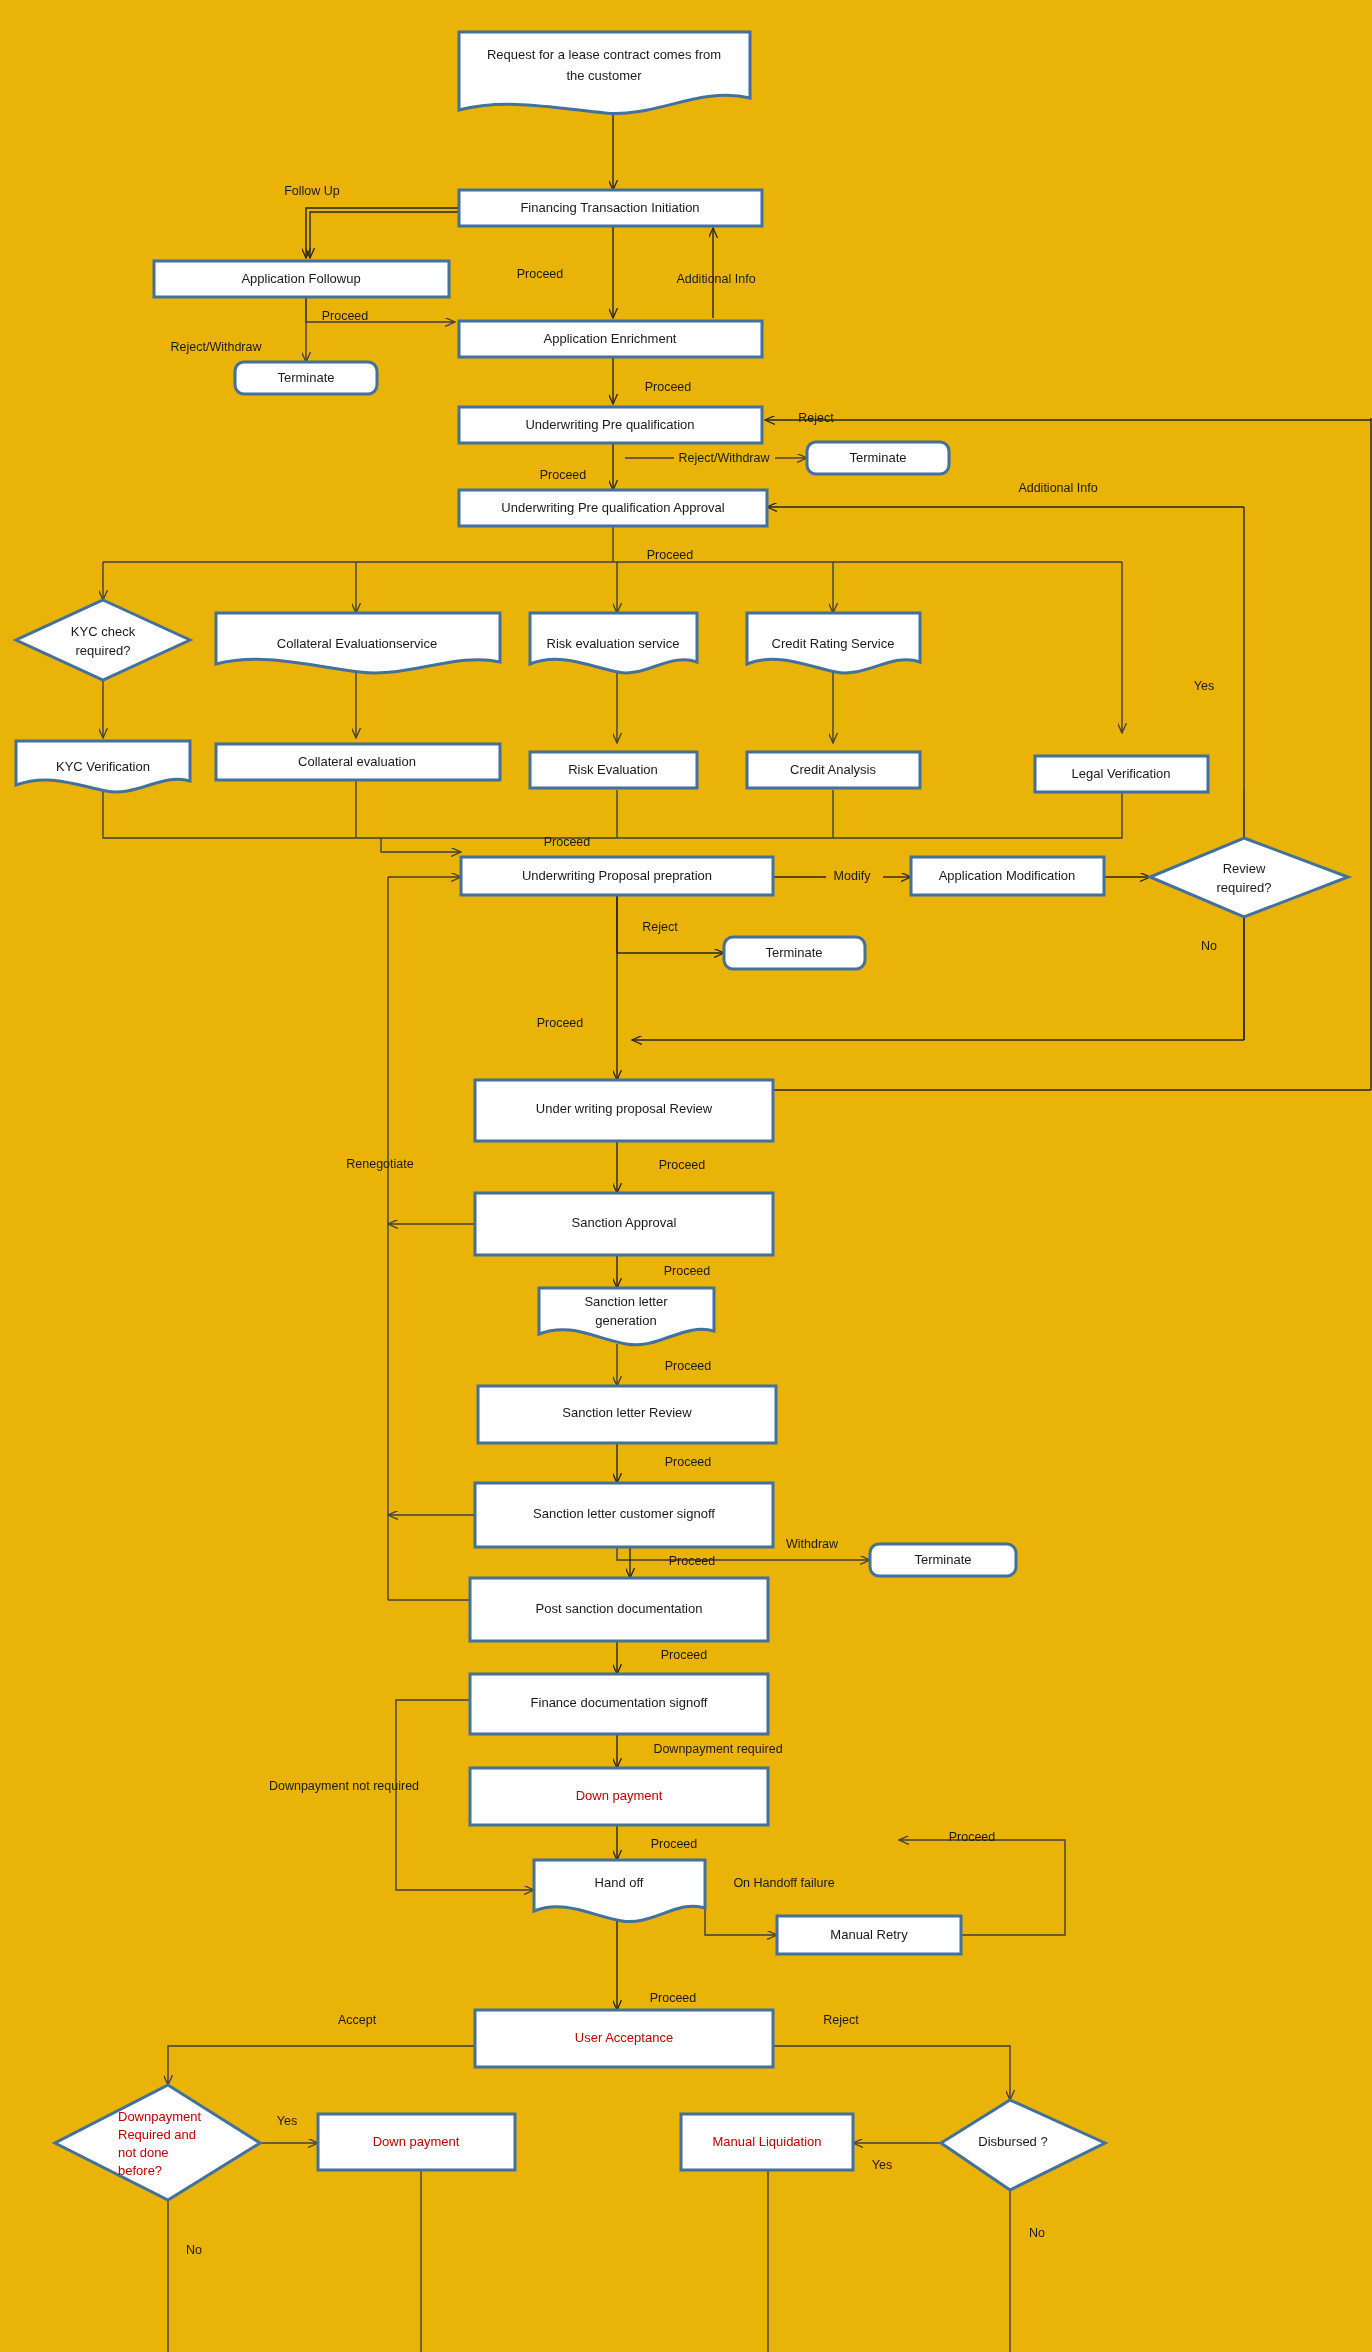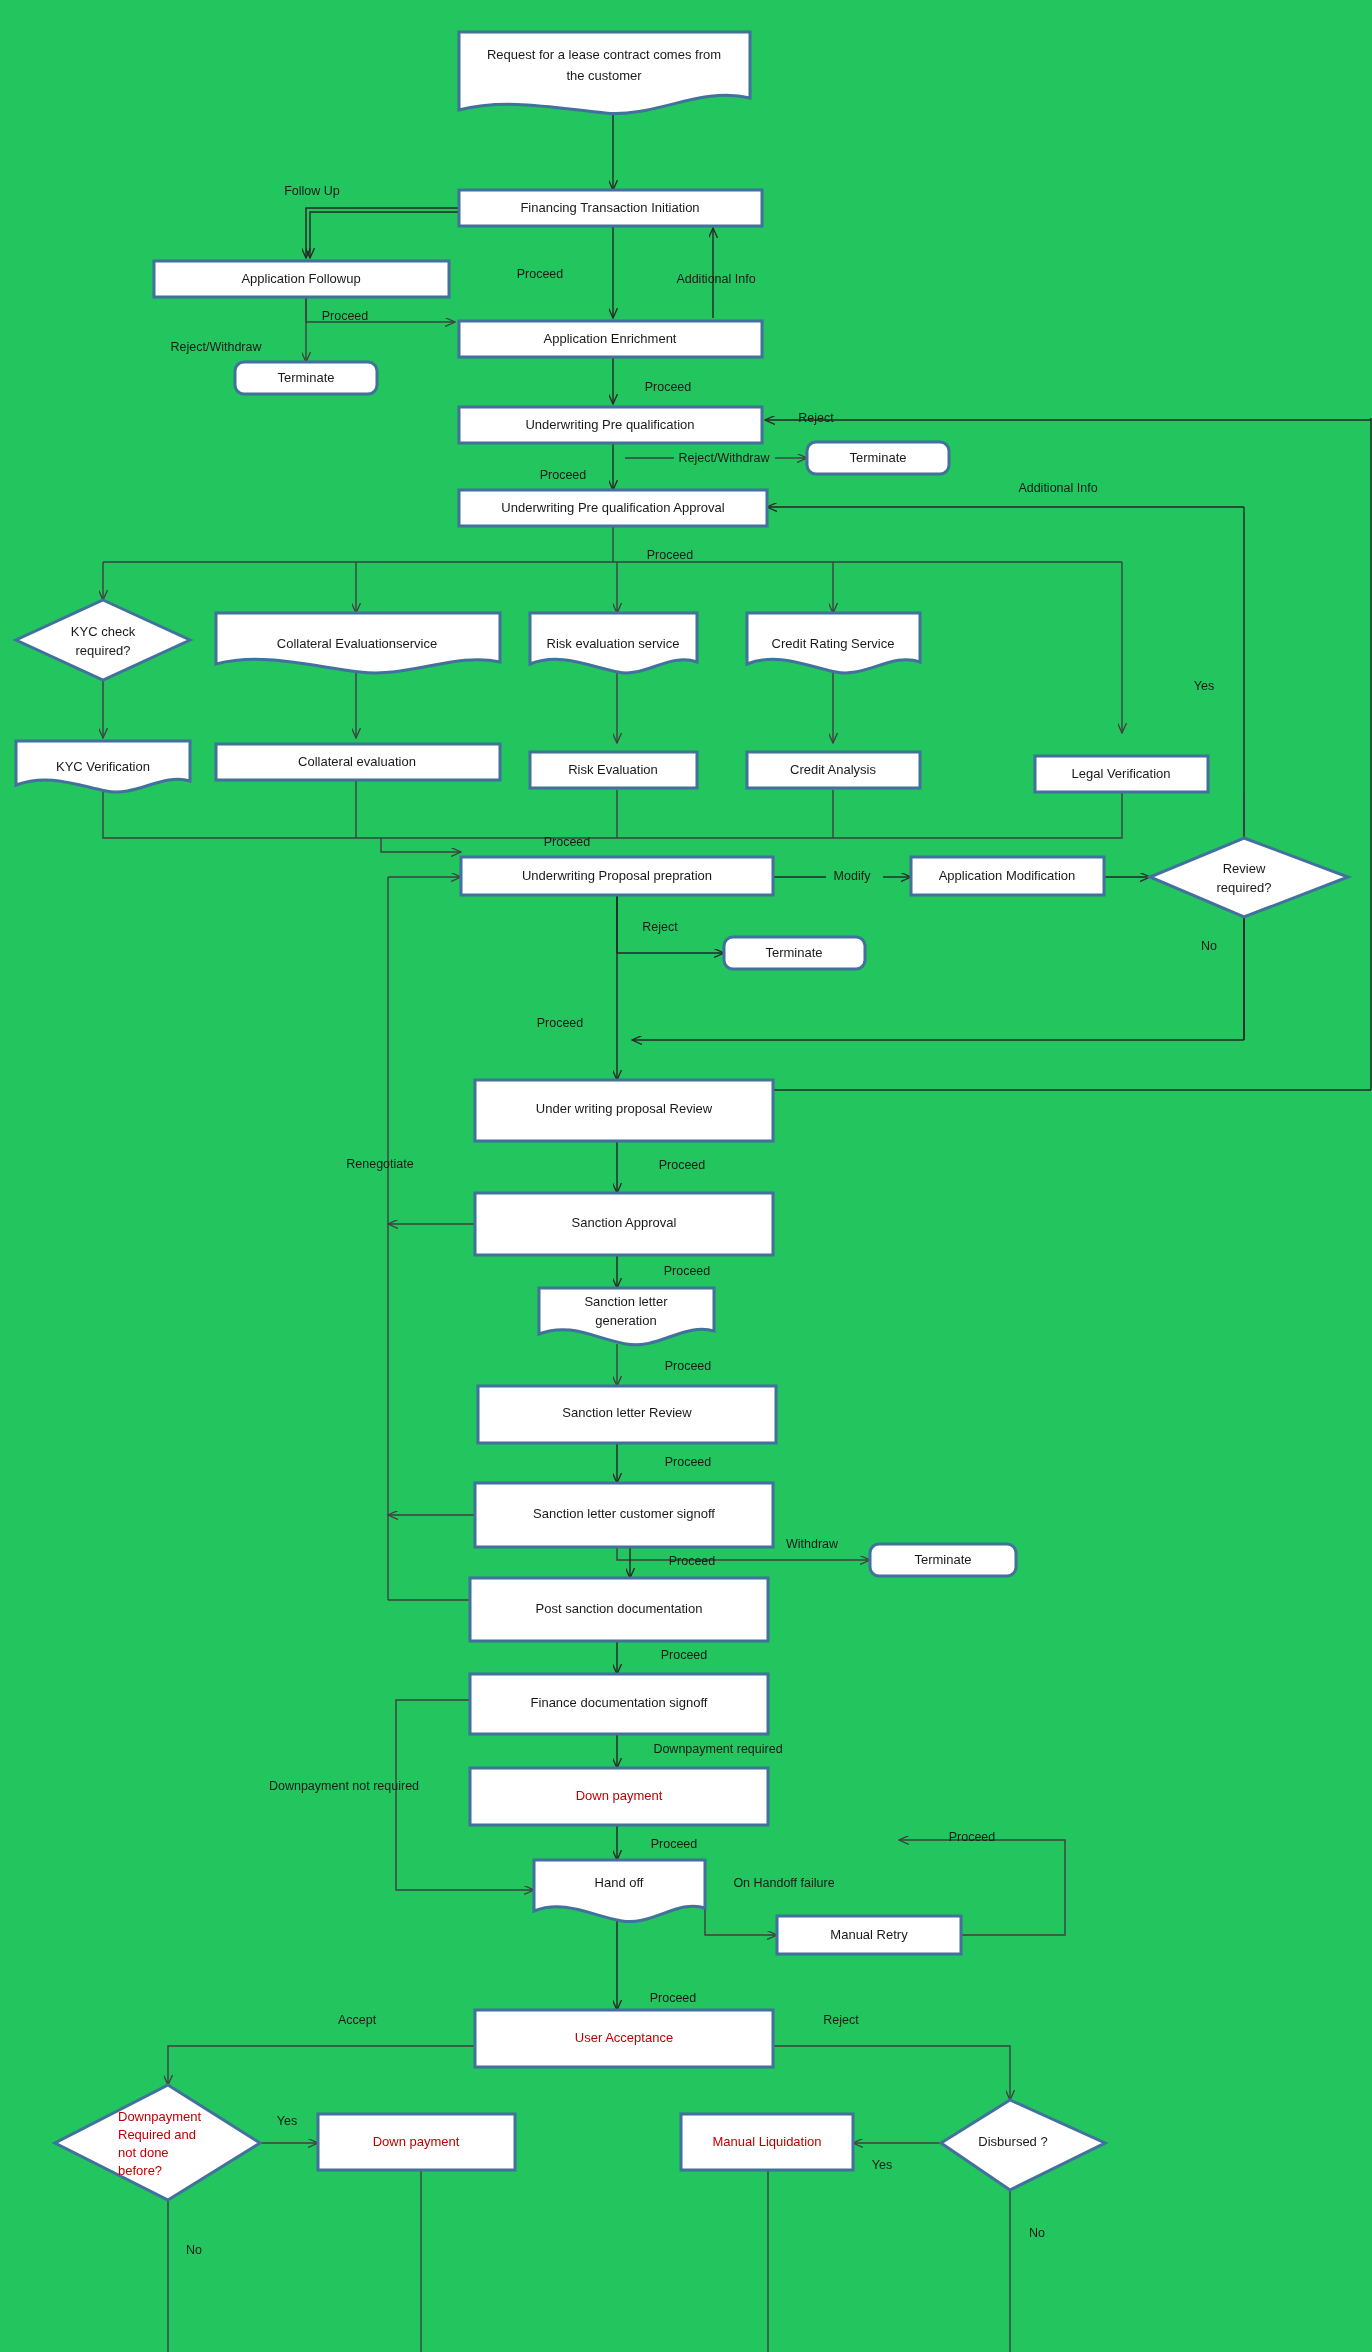--- a/index.html
+++ b/index.html
@@ -4,21 +4,21 @@
 <style>
   html, body {
     margin: 0;
     padding: 0;
     background: #ffffff;
   }
   #canvas-wrap {
     position: relative;
     width: 1372px;
     height: 2352px;
-    background: #22c55e;
+    background: #eab308;
     font-family: "Liberation Sans", sans-serif;
   }
   svg#flow {
     position: absolute;
     top: 0; left: 0;
     width: 1372px;
     height: 2352px;
     display: block;
   }
   .node-rect {

